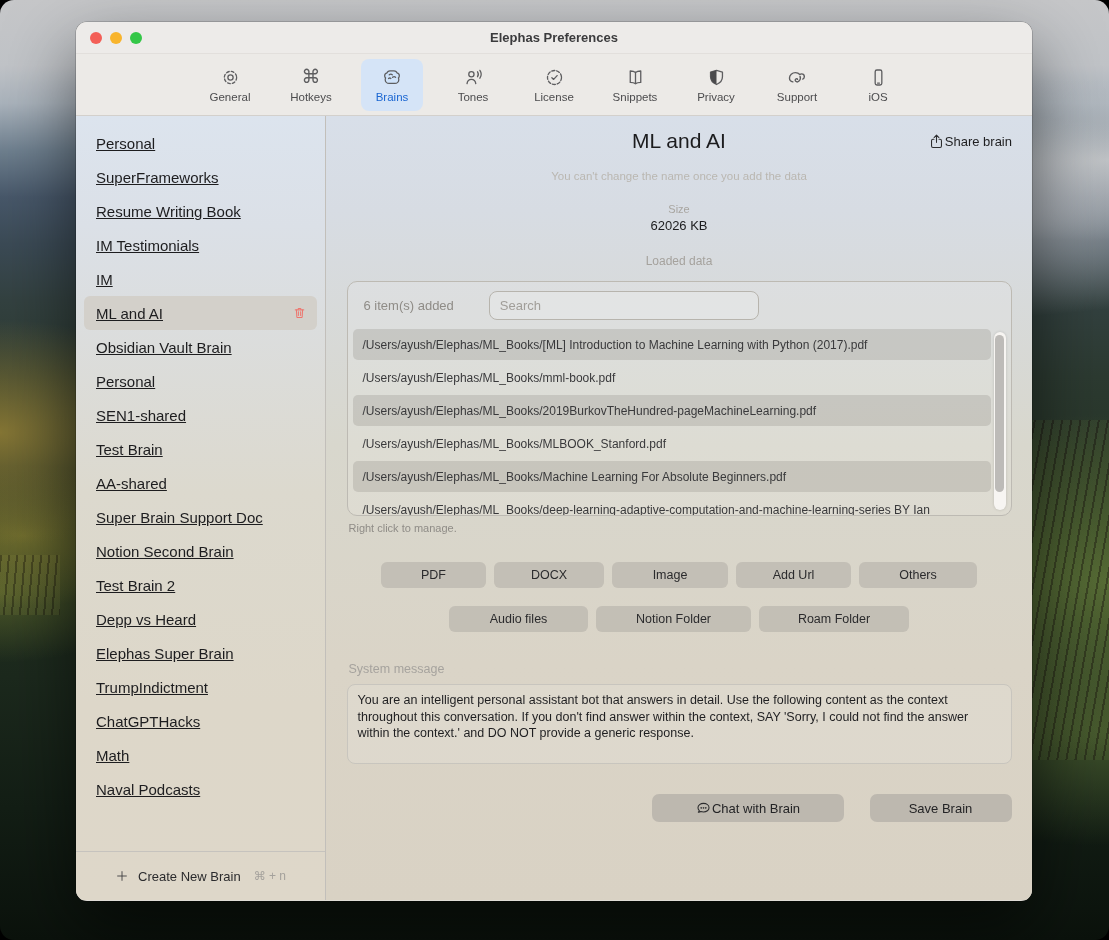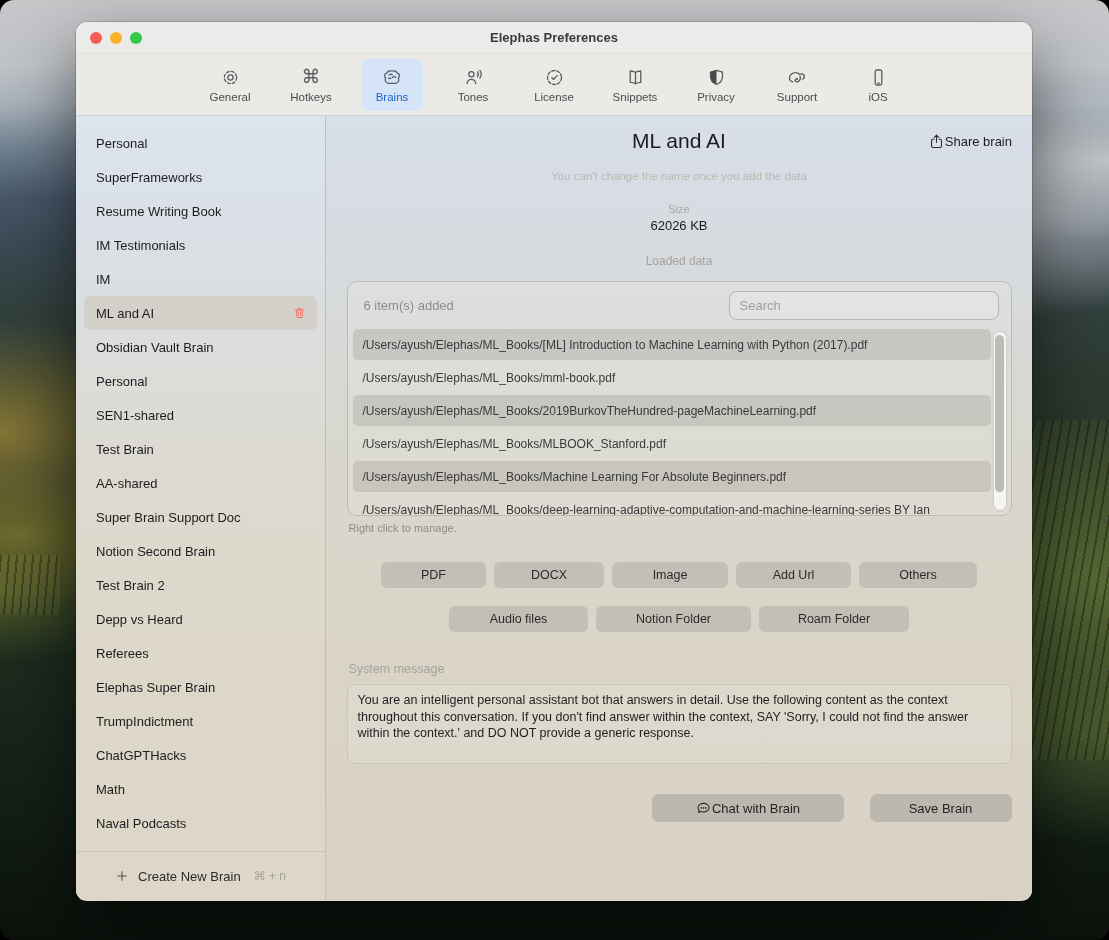--- a/index.html
+++ b/index.html
@@ -43,21 +43,21 @@
   .tab.selected .tlabel { color:#1b66d2; }
   .tab .cmd-glyph { font-size:19px; line-height:20px; color:#5e5e60; }
   svg.oicon { fill:none; stroke-width:1.5; stroke-linecap:round; stroke-linejoin:round; }
 
   .content { display:flex; height:784px; }
 
   
   .sidebar { width:250px; border-right:1px solid #c2bfba; display:flex; flex-direction:column;
     background:linear-gradient(180deg,#dce4ee 0%,#dbe0e7 14%,#dcd9ce 48%,#ddd7c9 75%,#ded7c9 100%); }
   .side-list { flex:1; padding-top:10px; overflow:hidden; }
-  .side-item { position:relative; height:34px; margin:0 8px; padding:0 12px; display:flex; align-items:center; font-size:13px; color:#1d1d1f; border-radius:6px; }
+  .side-item { position:relative; height:34px; margin:0 8px; padding:0 12px; display:flex; align-items:center; font-size:15px; color:#1d1d1f; border-radius:6px;text-decoration:underline; }
   .side-item.selected { background:#d3d0ca; }
   .side-item .trash { position:absolute; right:10px; top:50%; transform:translateY(-50%); display:flex; }
   .side-item .trash svg { stroke:#ef6f66; }
   .side-footer { height:49px; border-top:1px solid #c6c3be; display:flex; align-items:center; justify-content:center; gap:9px; }
   .side-footer svg { stroke:#3c3c3e; }
   .side-footer .cnb-label { font-size:13px; color:#2b2b2d; }
   .side-footer .cnb-shortcut { font-size:12px; color:#a4a19c; margin-left:4px; }
 
   
   .main { flex:1; position:relative; overflow:hidden;
@@ -67,21 +67,21 @@
   .title-spacer { width:105px; }
   .brain-title { flex:1; text-align:center; font-size:21px; color:#1c1c1e; }
   .share-btn { width:105px; display:flex; align-items:center; justify-content:flex-end; font-size:13px; color:#1f1f21; }
   .share-btn svg { stroke:#2c2c2e; }
   .name-note { margin-top:17px; text-align:center; font-size:11.5px; color:#bab7b1; }
   .size-label { margin-top:21px; text-align:center; font-size:11px; color:#a8a5a0; }
   .size-value { margin-top:3px; text-align:center; font-size:13px; color:#1c1c1e; }
   .loaded-label { margin-top:21px; text-align:center; font-size:12px; color:#a5a29d; }
 
   .list-box { position:relative; margin-top:13px; height:235px; border:1px solid #bdbab3; border-radius:10px; background:rgba(255,255,255,.13); overflow:hidden; }
-  .list-head { display:flex; align-items:center; justify-content:space-between; padding:9px 12px 7px 16px; }
+  .list-head { display:flex; align-items:center; padding:9px 12px 7px 16px;gap:35px; }
   .count-label { font-size:13px; color:#8f8c87; }
   .search-input { width:270px; height:29px; border:1px solid #b7b4ad; border-radius:8px; background:rgba(255,255,255,.18); padding:0 10px; font-size:13px; color:#2b2b2d; outline:none; font-family:inherit; }
   .search-input::placeholder { color:#a19e99; }
   .rows { position:absolute; left:5px; right:20px; top:47px; bottom:0; overflow:hidden; }
   .row { height:31px; margin-bottom:2px; display:flex; align-items:center; padding:0 10px; font-size:12px; color:#39393b; border-radius:5px; white-space:nowrap; overflow:hidden; }
   .row.stripe { background:rgba(150,147,139,.30); }
   .vscroll { position:absolute; right:5px; top:50px; bottom:5px; width:12px; background:#f7f5f2; border-radius:6px; box-shadow:0 0 3px rgba(0,0,0,.15); }
   .vthumb { position:absolute; left:1.5px; right:1.5px; top:3px; height:88%; background:#bdbbb8; border-radius:5px; }
   .hint { margin-top:6px; font-size:11px; color:#8f8c87; padding-left:2px; }
 
@@ -220,21 +220,20 @@
           </div>
           <div class="side-item">Obsidian Vault Brain</div>
           <div class="side-item">Personal</div>
           <div class="side-item">SEN1-shared</div>
           <div class="side-item">Test Brain</div>
           <div class="side-item">AA-shared</div>
           <div class="side-item">Super Brain Support Doc</div>
           <div class="side-item">Notion Second Brain</div>
           <div class="side-item">Test Brain 2</div>
           <div class="side-item">Depp vs Heard</div>
-          <div class="side-item">Referees</div>
           <div class="side-item">Elephas Super Brain</div>
           <div class="side-item">TrumpIndictment</div>
           <div class="side-item">ChatGPTHacks</div>
           <div class="side-item">Math</div>
           <div class="side-item">Naval Podcasts</div>
         </div>
         <div class="side-footer">
           <span style="display:flex;">
             <svg class="oicon" width="14" height="14" viewBox="0 0 24 24">
                 <path d="M12 4.5v15M4.5 12h15"></path>

